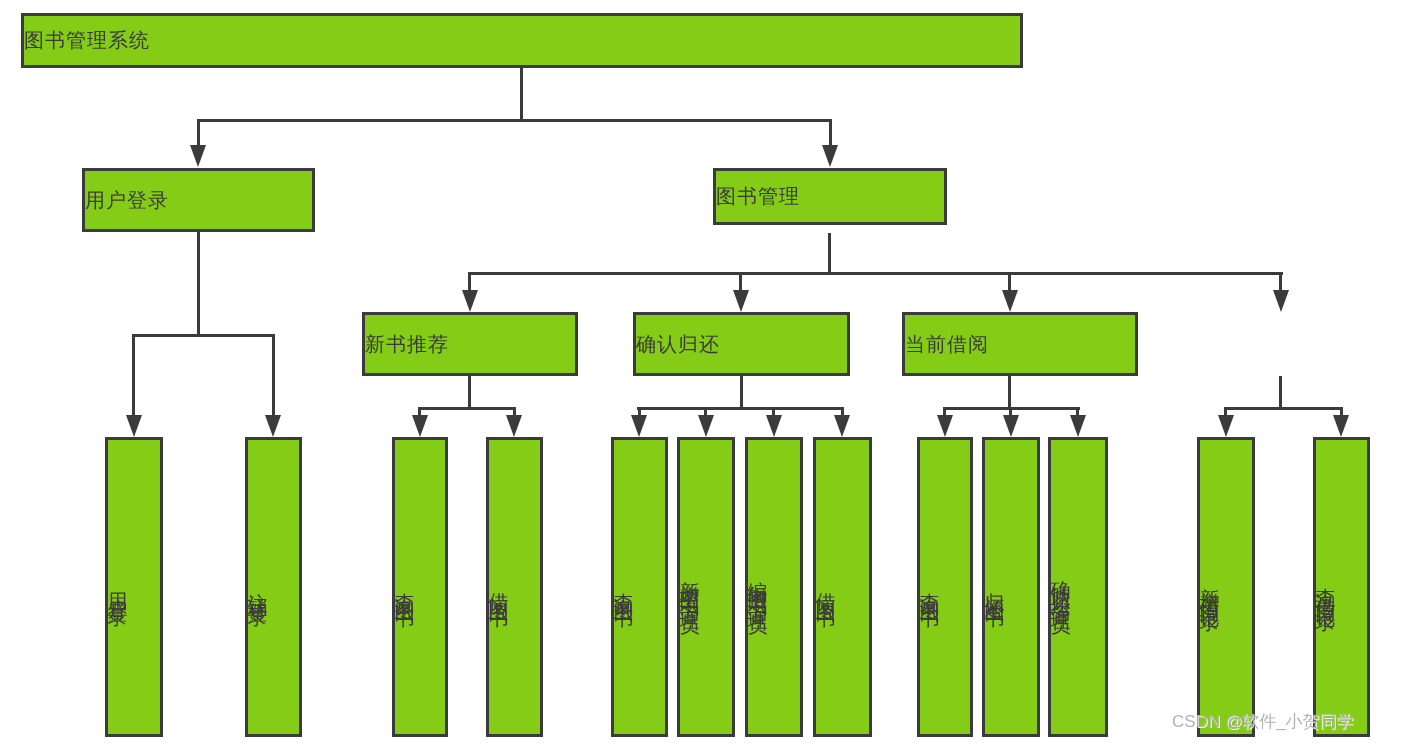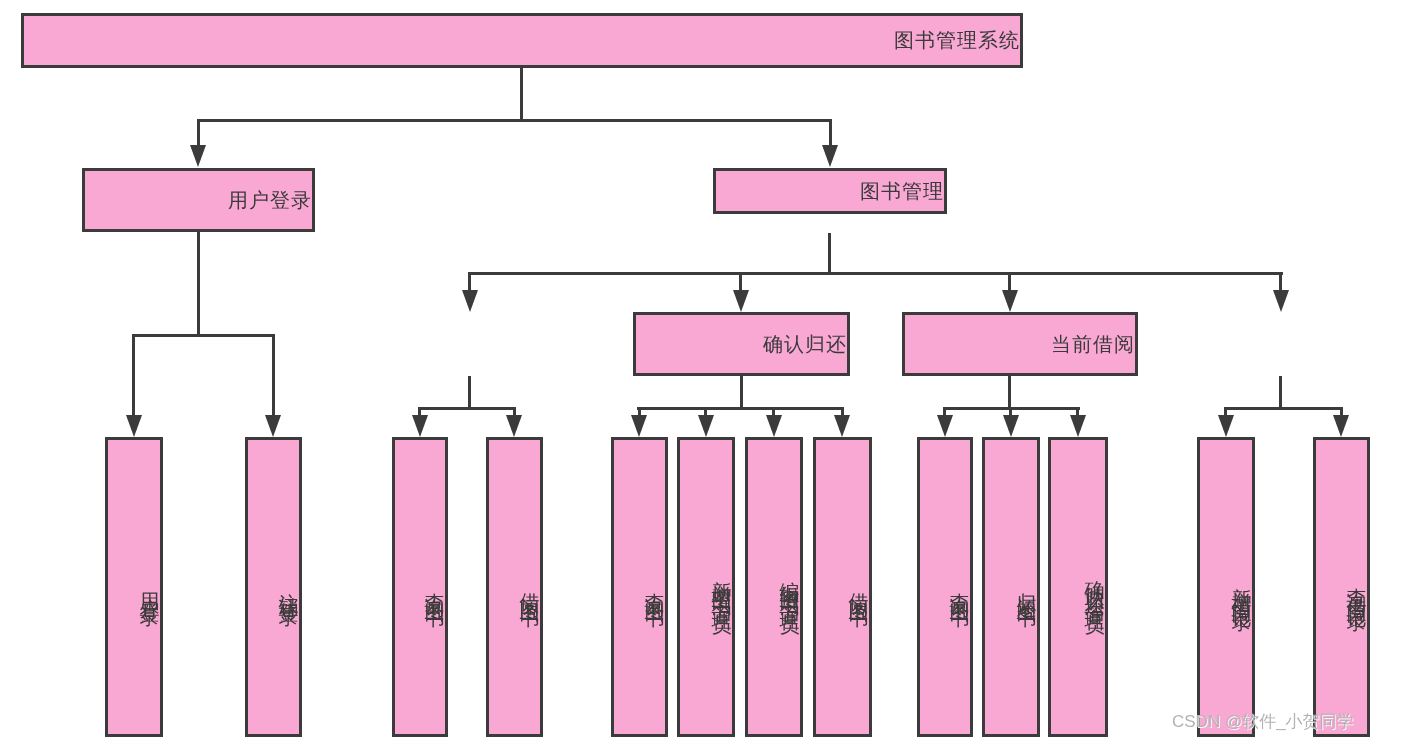--- a/index.html
+++ b/index.html
@@ -15,24 +15,24 @@
     position:relative;
     width:1405px;
     height:747px;
     background:var(--bg);
     overflow:hidden;
   }
   
   .box{
     position:absolute;
     border:3px solid var(--line-color);
-    background:#f9a8d4;
+    background:#84cc16;
     display:flex;
     align-items:center;
-    justify-content:flex-end;
+    justify-content:flex-start;
   }
   .hlabel{
     font-size:20px;
     color:var(--text-color);
     letter-spacing:1px;
     white-space:nowrap;
   }
   .vlabel{
     writing-mode:vertical-rl;
     text-orientation:mixed;
@@ -76,21 +76,21 @@
   <div class="vline" style="left:520px;top:68px;height:54px"></div>
   <div class="hline" style="left:197px;top:119px;width:635px"></div>
   <div class="vline" style="left:197px;top:119px;height:28px"></div>
   <div class="arrow" style="left:190px;top:145px"></div>
   <div class="vline" style="left:829px;top:119px;height:28px"></div>
   <div class="arrow" style="left:822px;top:145px"></div>
 
   <div class="box" style="left:82px;top:168px;width:233px;height:64px">
     <span class="hlabel">用户登录</span>
   </div>
-  <div class="box" style="left:713px;top:168px;width:234px;height:46px">
+  <div class="box" style="left:713px;top:168px;width:234px;height:57px">
     <span class="hlabel">图书管理</span>
   </div>
 
   <div class="vline" style="left:197px;top:232px;height:105px"></div>
   <div class="hline" style="left:132px;top:334px;width:143px"></div>
   <div class="vline" style="left:132px;top:334px;height:83px"></div>
   <div class="arrow" style="left:126px;top:415px"></div>
   <div class="vline" style="left:272px;top:334px;height:83px"></div>
   <div class="arrow" style="left:265px;top:415px"></div>
 
@@ -98,20 +98,23 @@
   <div class="hline" style="left:468px;top:272px;width:815px"></div>
   <div class="vline" style="left:468px;top:272px;height:20px"></div>
   <div class="arrow" style="left:462px;top:290px"></div>
   <div class="vline" style="left:739px;top:272px;height:20px"></div>
   <div class="arrow" style="left:733px;top:290px"></div>
   <div class="vline" style="left:1008px;top:272px;height:20px"></div>
   <div class="arrow" style="left:1002px;top:290px"></div>
   <div class="vline" style="left:1279px;top:272px;height:20px"></div>
   <div class="arrow" style="left:1273px;top:290px"></div>
 
+  <div class="box" style="left:362px;top:312px;width:216px;height:64px">
+    <span class="hlabel">新书推荐</span>
+  </div>
   <div class="box" style="left:633px;top:312px;width:217px;height:64px">
     <span class="hlabel">确认归还</span>
   </div>
   <div class="box" style="left:902px;top:312px;width:236px;height:64px">
     <span class="hlabel">当前借阅</span>
   </div>
 
   <div class="vline" style="left:468px;top:376px;height:34px"></div>
   <div class="hline" style="left:418px;top:407px;width:98px"></div>
   <div class="vline" style="left:418px;top:407px;height:10px"></div>

